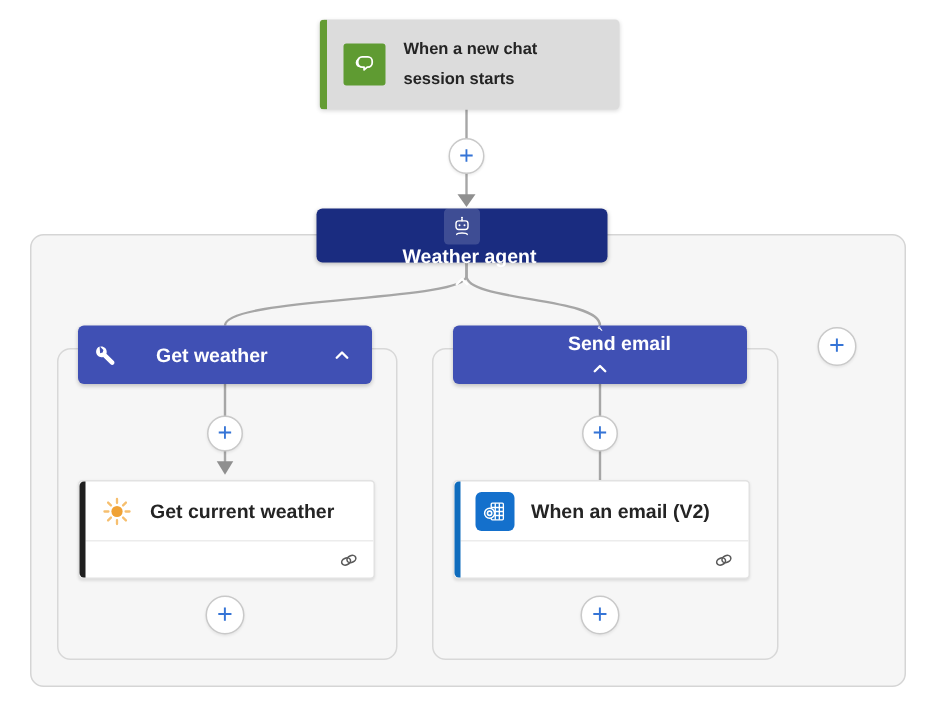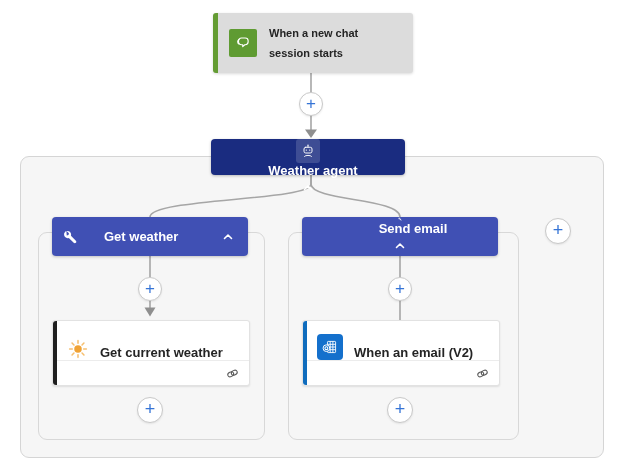--- a/index.html
+++ b/index.html
@@ -66,21 +66,21 @@
   .card{
     top:320px;width:198px;height:66px;background:#fff;border:1px solid #e2e2e2;
     border-radius:3px;box-sizing:border-box;box-shadow:0 1px 2px rgba(0,0,0,.10);
     cursor:pointer;
   }
   .card.left{left:52px;}
   .card.right{left:302px;}
   .card .accent{position:absolute;left:0;top:0;bottom:0;width:4px;border-radius:3px 0 0 3px;}
   .card.left .accent{background:#1f1f1f;}
   .card.right .accent{background:#0f6cbd;}
-  .card .row1{height:39px;display:flex;align-items:flex-end;padding-left:14px;}
+  .card .row1{height:39px;display:flex;align-items:center;padding-left:14px;}
   .card .row1 .title{margin-left:11px;font-size:13px;font-weight:700;color:#242424;}
   .card .divider{border-top:1px solid #ececec;margin-left:4px;}
   .card .row2{height:24px;display:flex;align-items:center;justify-content:flex-end;padding-right:9px;}
   .outlook-tile{
     width:26px;height:26px;background:#1470cc;border-radius:4px;
     display:flex;align-items:center;justify-content:center;flex:none;
   }
   
   .plus{
     width:24px;height:24px;border-radius:50%;background:#fff;border:1px solid #c9c9c9;

